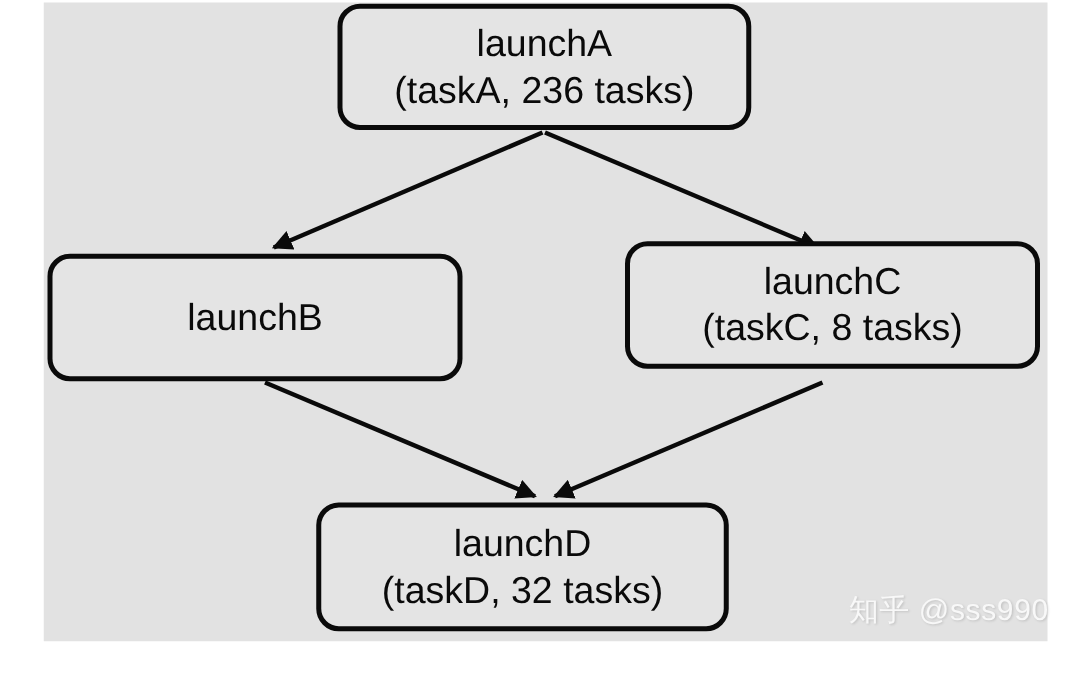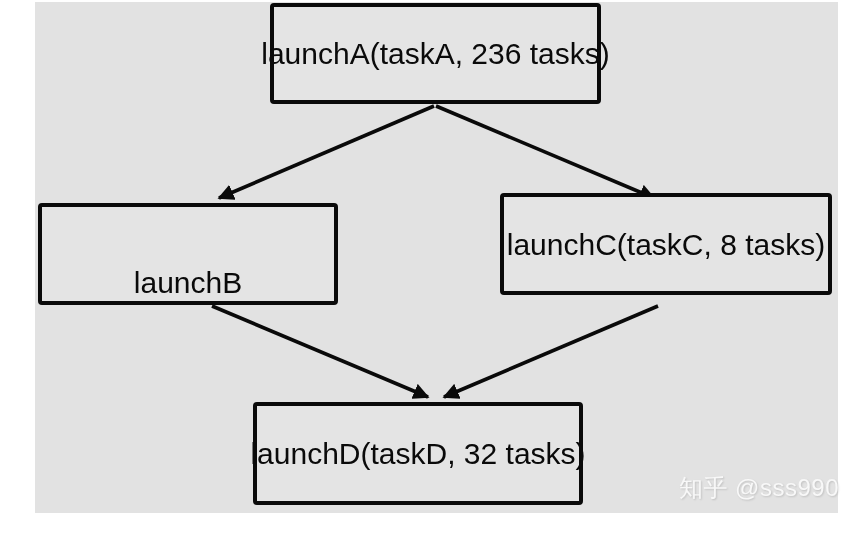--- a/index.html
+++ b/index.html
@@ -30,36 +30,36 @@
     top: 0;
   }
   .edges line {
     stroke: #0a0a0a;
     stroke-width: 3.6;
   }
   .node {
     position: absolute;
     box-sizing: border-box;
     border: 4px solid #0a0a0a;
-    border-radius: 4px;
+    border-radius: 18px;
     background: #e4e4e4;
     display: flex;
-    flex-direction: row;
+    flex-direction: column;
     align-items: center;
     justify-content: center;
     color: #0a0a0a;
   }
   .node-title, .node-subtitle {
     font-size: 30px;
     line-height: 37px;
     white-space: nowrap;
     text-align: center;
   }
   .node-a { left: 270px; top: 3px;   width: 331px; height: 101px; }
-  .node-b { left: 38px;  top: 203px; width: 300px; height: 102px; align-items: flex-end; }
+  .node-b { left: 38px;  top: 203px; width: 332px; height: 102px; }
   .node-c { left: 500px; top: 193px; width: 332px; height: 102px; }
   .node-d { left: 253px; top: 402px; width: 330px; height: 103px; }
   .watermark {
     position: absolute;
     right: 21px;
     top: 472px;
     font-size: 24px;
     letter-spacing: 0.5px;
     color: #f8f8f8;
     text-shadow: 1px 1px 2px rgba(0,0,0,0.15);

